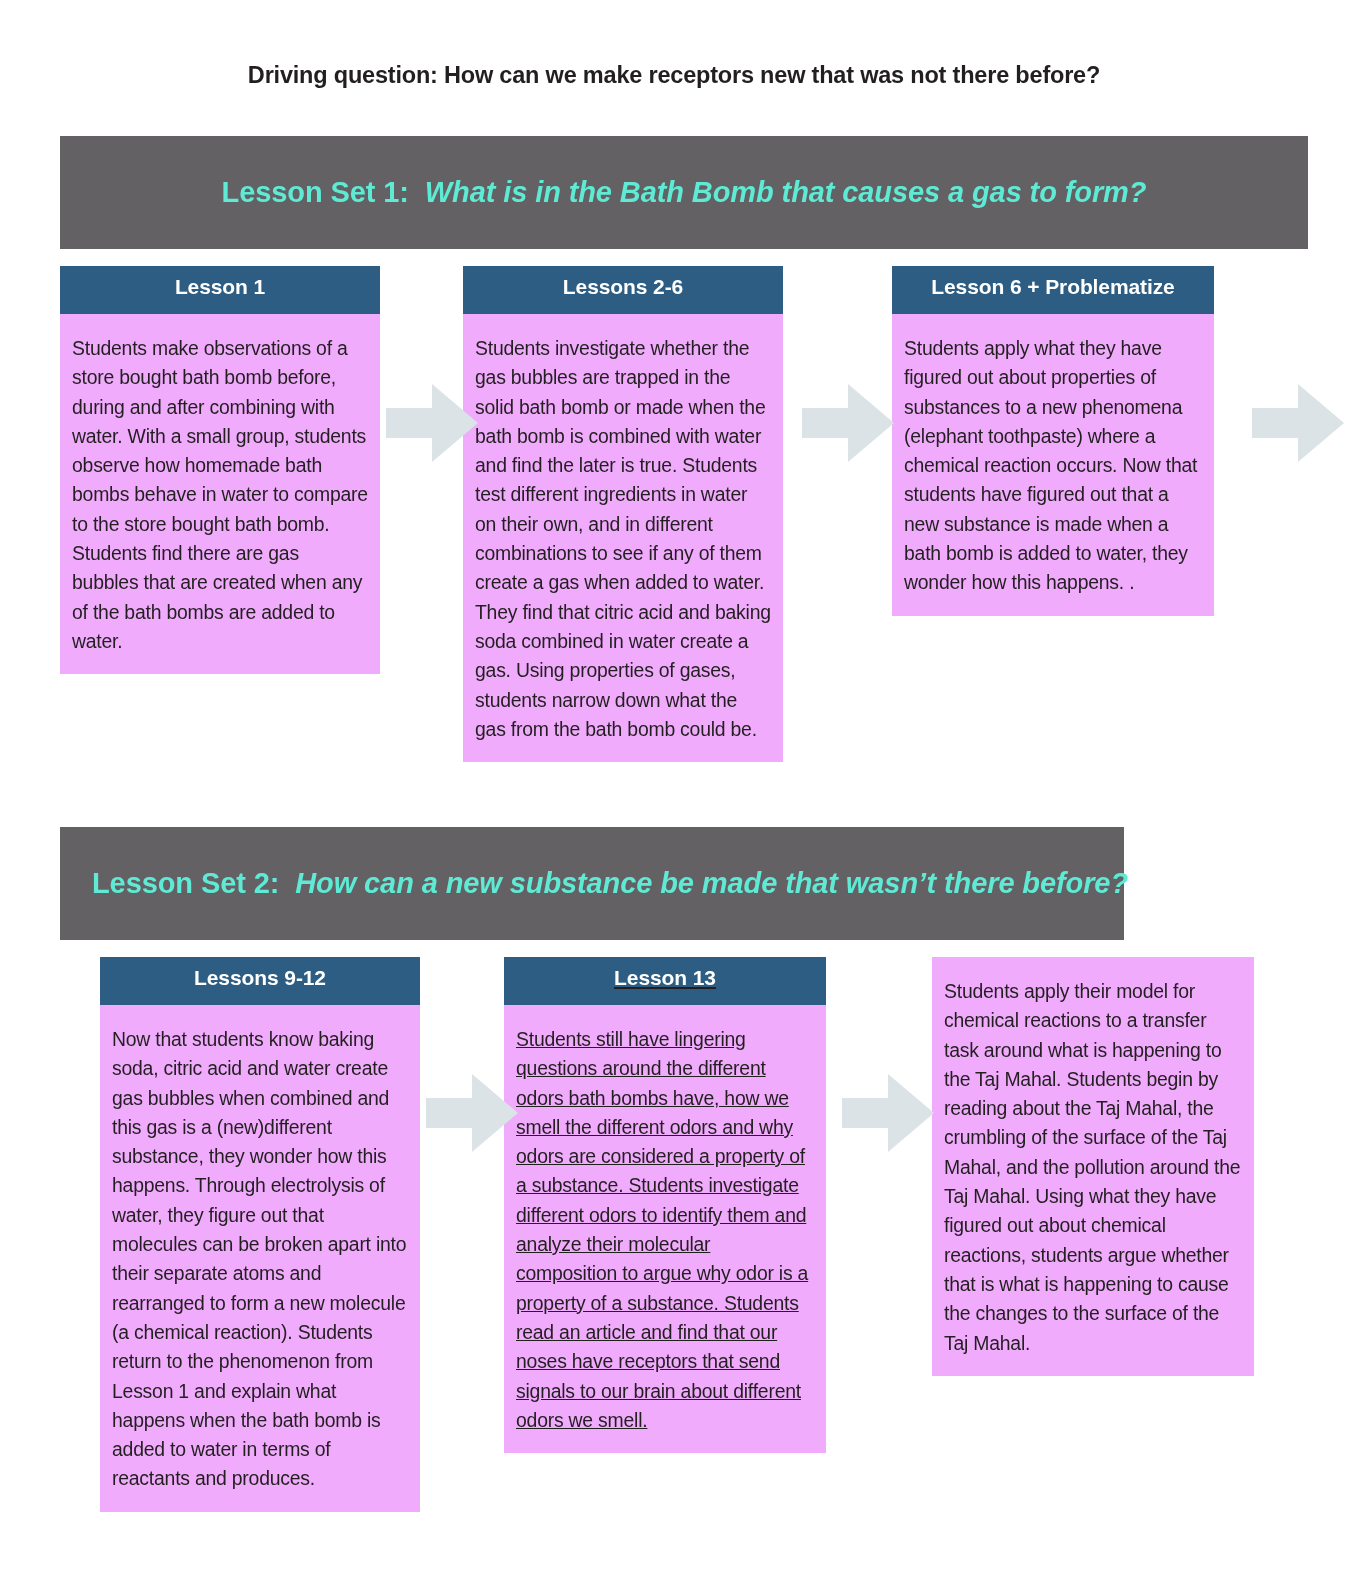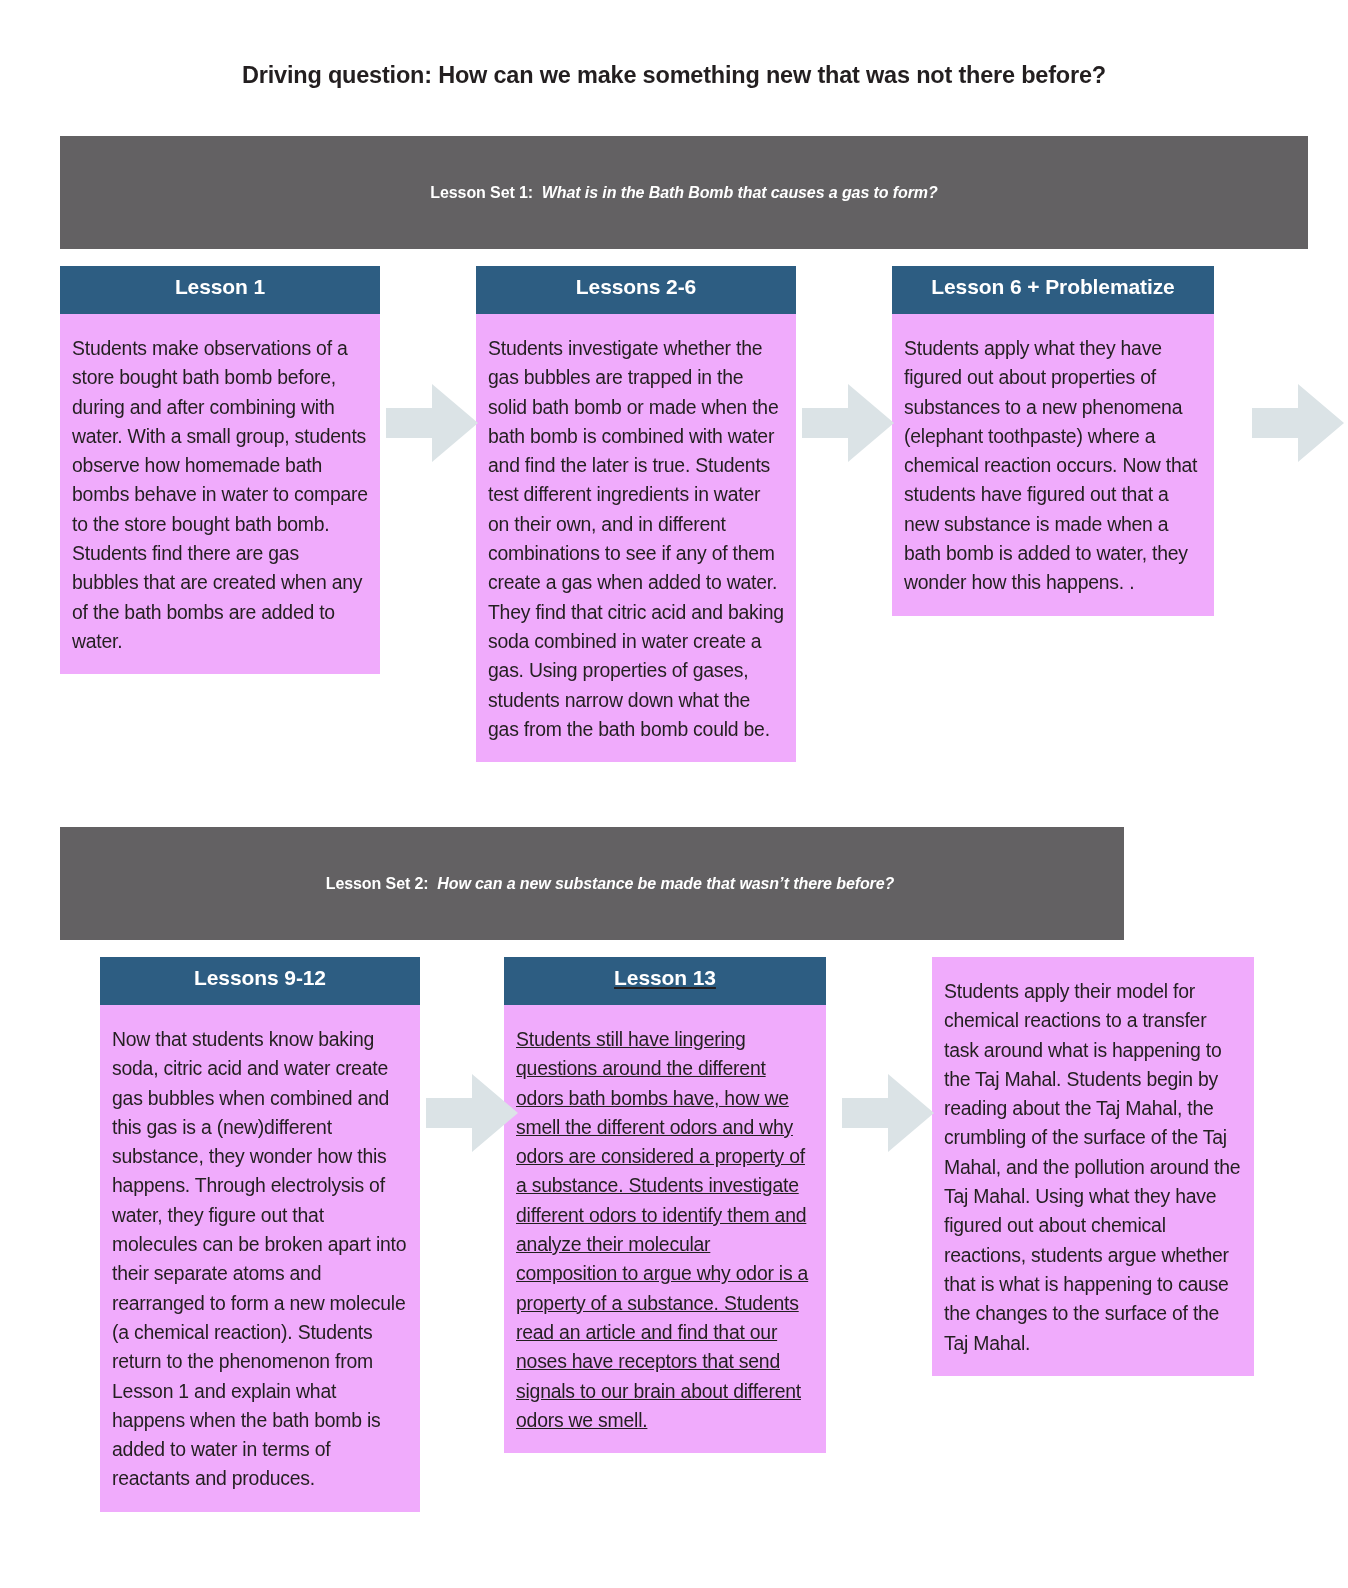--- a/index.html
+++ b/index.html
@@ -38,22 +38,22 @@
 
   
   .set-banner {
     position: absolute;
     background: #636163;
     display: flex;
     align-items: center;
     justify-content: center;
   }
   .set-banner .banner-text {
-    color: #ffffff;
-    font-size: 16px;
+    color: #5eead4;
+    font-size: 29px;
     letter-spacing: -0.1px;
     white-space: nowrap;
   }
   .set-banner .banner-text .lead {
     font-weight: bold;
   }
   .set-banner .banner-text .tail {
     font-weight: bold;
     font-style: italic;
   }
@@ -83,21 +83,21 @@
     background: #f0abfc;
     color: #231f20;
     font-size: 19.4px;
     line-height: 29.3px;
     padding: 20px 12px 18px 12px;
     letter-spacing: -0.22px;
   }
 
   
   #card-l1   { left: 60px;  top: 266px; width: 320px; }
-  #card-l26  { left: 476px; top: 266px; width: 320px; }
+  #card-l26  { left: 463px; top: 266px; width: 320px; }
   #card-l6p  { left: 892px; top: 266px; width: 322px; }
 
   
   #card-l712 { left: 100px; top: 957px; width: 320px; }
   #card-l13  { left: 504px; top: 957px; width: 322px; text-decoration: underline; }
   #card-l14  { left: 932px; top: 957px; width: 322px; }
 
   
   .flow-arrow {
     position: absolute;
@@ -110,21 +110,21 @@
   #arrow-2 { left: 802px;  top: 382px; }
   #arrow-3 { left: 1252px; top: 382px; width: 96px; }
   #arrow-4 { left: 426px;  top: 1072px; }
   #arrow-5 { left: 842px;  top: 1072px; }
 </style>
 </head>
 <body>
 
 <div class="page">
 
-  <div class="driving-question">Driving question: How can we make something new that was not there before?</div>
+  <div class="driving-question">Driving question: How can we make receptors new that was not there before?</div>
 
   <div class="set-banner" id="set1-banner">
     <div class="banner-text">
       <span class="lead">Lesson Set 1:</span>
       <span>&nbsp;</span><span class="tail">What is in the Bath Bomb that causes a gas to form?</span>
     </div>
   </div>
 
   <div class="lesson-card" id="card-l1">
     <div class="card-head">Lesson 1</div>

